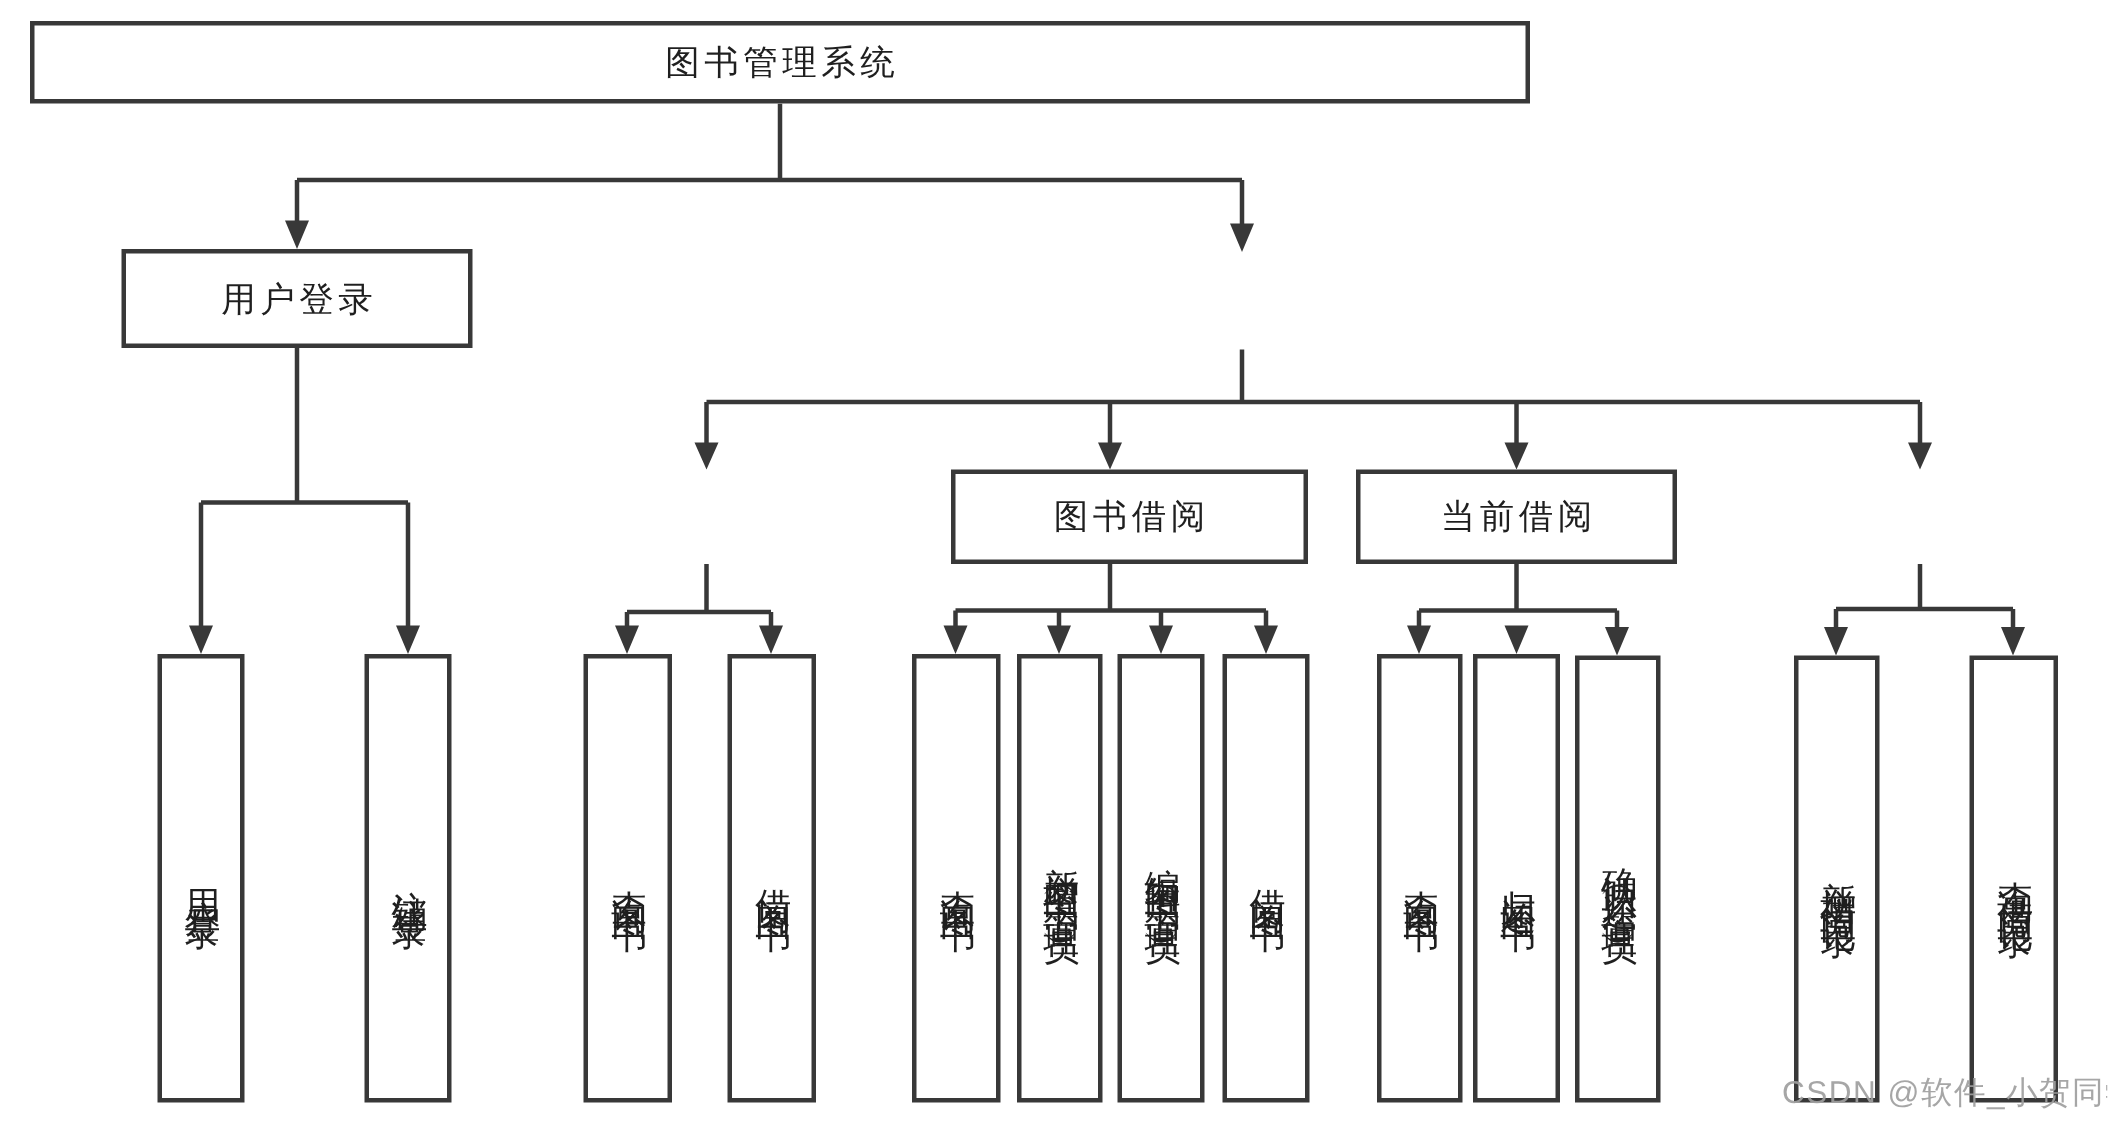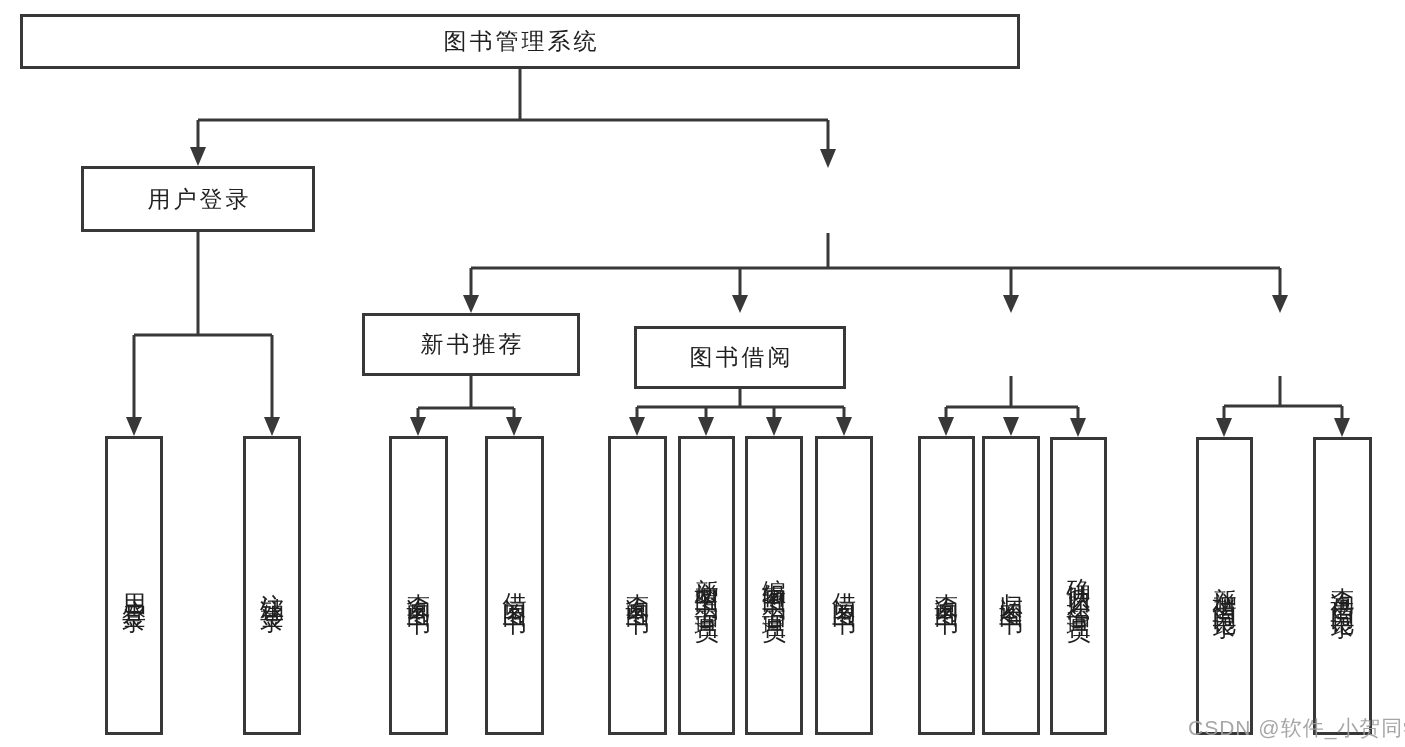--- a/index.html
+++ b/index.html
@@ -68,25 +68,25 @@
   </svg>
 
   <div class="box h" style="left:20px;top:14px;width:1000px;height:55px">
     <span>图书管理系统</span>
   </div>
 
   <div class="box h" style="left:81px;top:166px;width:234px;height:66px">
     <span>用户登录</span>
   </div>
 
-  <div class="box h" style="left:362px;top:313px;width:218px;height:63px">
-    <span>新书推荐</span>
+  <div class="box h" style="left:634px;top:313px;width:238px;height:63px">
+    <span>图书借阅</span>
   </div>
-  <div class="box h" style="left:634px;top:326px;width:212px;height:63px">
-    <span>图书借阅</span>
+  <div class="box h" style="left:904px;top:313px;width:214px;height:63px">
+    <span>当前借阅</span>
   </div>
 
   <div class="box v" style="left:105px;top:436px;width:58px;height:299px">
     <span>用户登录</span>
   </div>
   <div class="box v" style="left:243px;top:436px;width:58px;height:299px">
     <span>注销登录</span>
   </div>
 
   <div class="box v" style="left:389px;top:436px;width:59px;height:299px">

